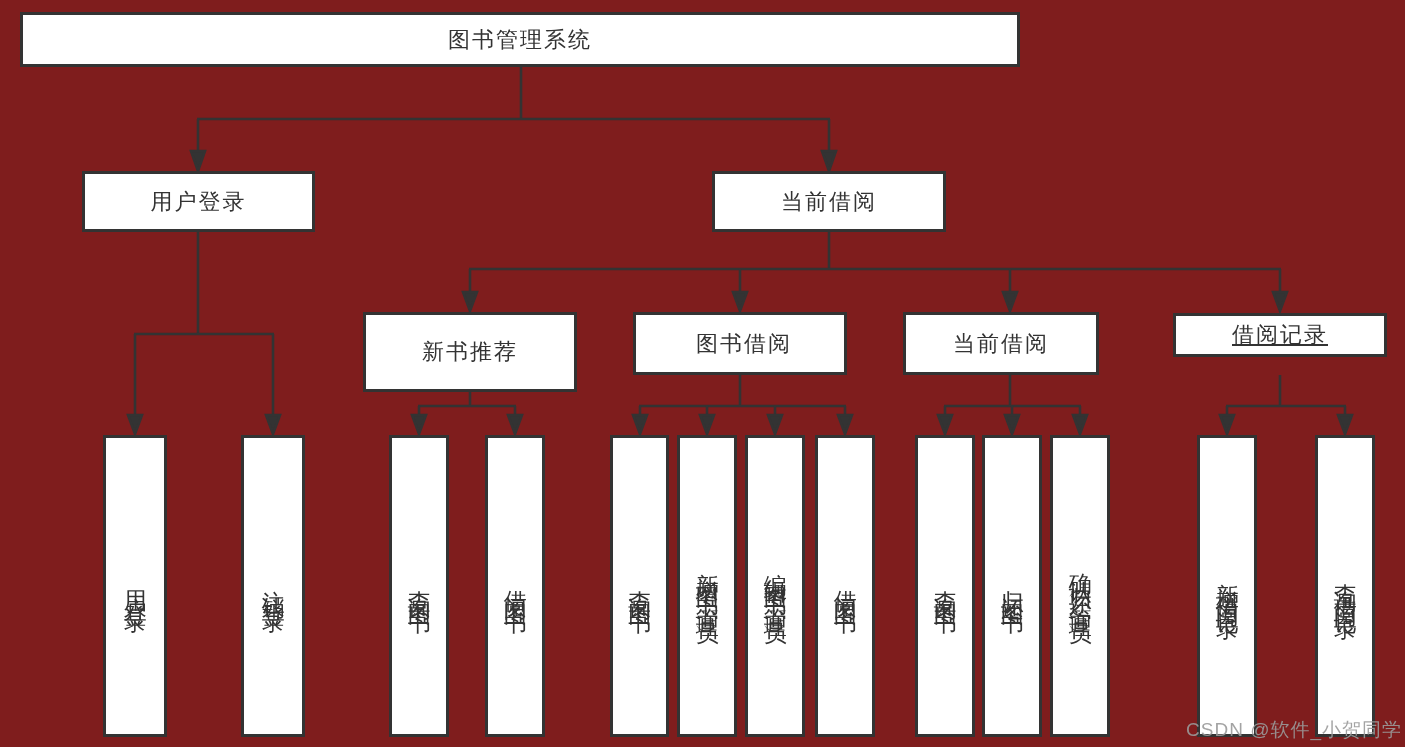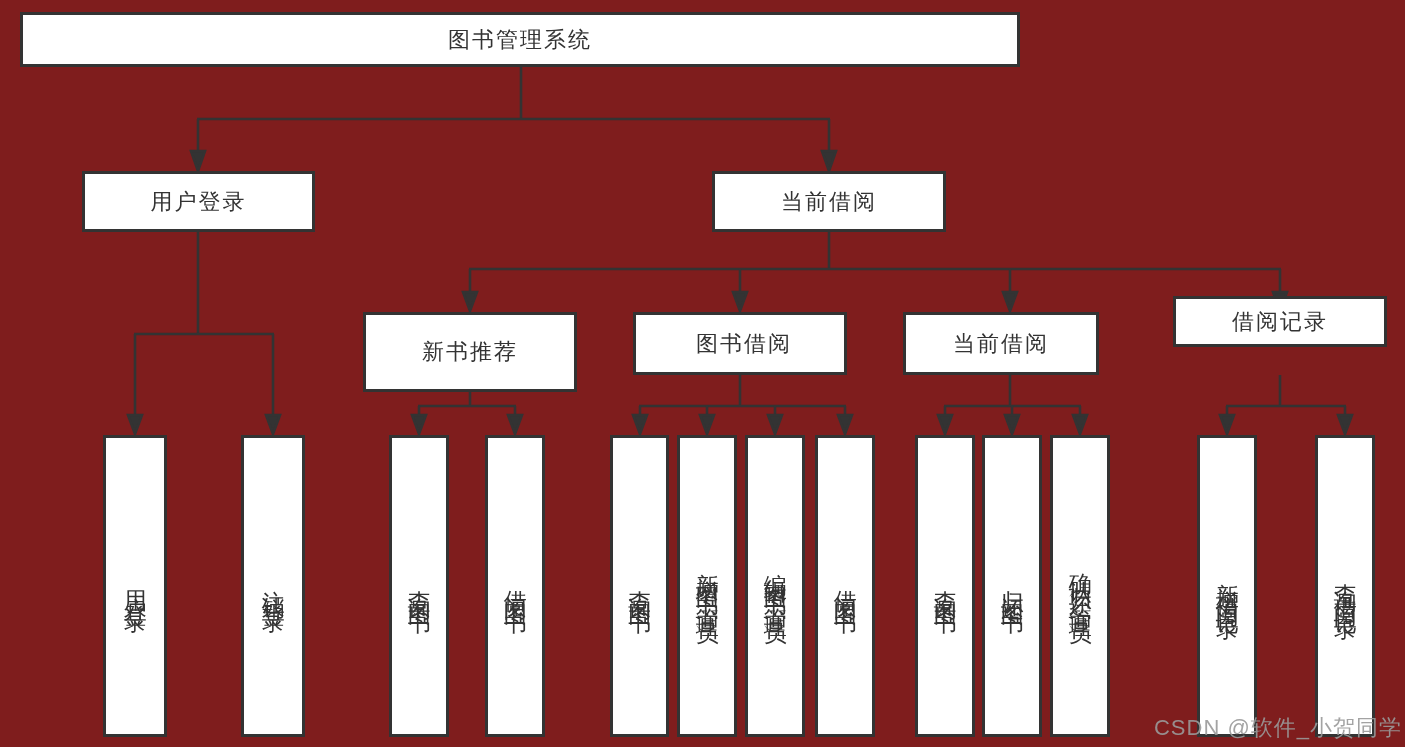--- a/index.html
+++ b/index.html
@@ -31,21 +31,21 @@
   .vbox {
     writing-mode: vertical-lr;
     font-size: 23px;
     letter-spacing: 7px;
     line-height: 1.1;
   }
   .watermark {
     position: absolute;
     right: 3px;
     bottom: 4px;
-    font-size: 22px;
+    font-size: 19px;
     letter-spacing: 1px;
     color: #9a9a9a;
     opacity: 0.9;
     white-space: nowrap;
   }
 </style>
 </head>
 <body>
 
 <div class="canvas">
@@ -113,21 +113,21 @@
   </svg>
 
   <div class="box hbox" style="left:20px; top:12px; width:1000px; height:55px;">图书管理系统</div>
 
   <div class="box hbox" style="left:82px; top:171px; width:233px; height:61px;">用户登录</div>
   <div class="box hbox" style="left:712px; top:171px; width:234px; height:61px;">当前借阅</div>
 
   <div class="box hbox" style="left:363px; top:312px; width:214px; height:80px;">新书推荐</div>
   <div class="box hbox" style="left:633px; top:312px; width:214px; height:63px;padding-left:8px;">图书借阅</div>
   <div class="box hbox" style="left:903px; top:312px; width:196px; height:63px;">当前借阅</div>
-  <div class="box hbox" style="left:1173px; top:296px; width:214px; height:51px;">借阅记录</div>
+  <div class="box hbox" style="left:1173px; top:313px; width:214px; height:44px;text-decoration:underline;">借阅记录</div>
 
   <div class="box vbox" style="left:103px; top:435px; width:64px; height:302px;">用户登录</div>
   <div class="box vbox" style="left:241px; top:435px; width:64px; height:302px;">注销登录</div>
 
   <div class="box vbox" style="left:389px; top:435px; width:60px; height:302px;">查询图书</div>
   <div class="box vbox" style="left:485px; top:435px; width:60px; height:302px;">借阅图书</div>
 
   <div class="box vbox" style="left:610px; top:435px; width:59px; height:302px;">查询图书</div>
   <div class="box vbox" style="left:677px; top:435px; width:60px; height:302px;">新增图书（管理员）</div>
   <div class="box vbox" style="left:745px; top:435px; width:60px; height:302px;">编辑图书（管理员）</div>

